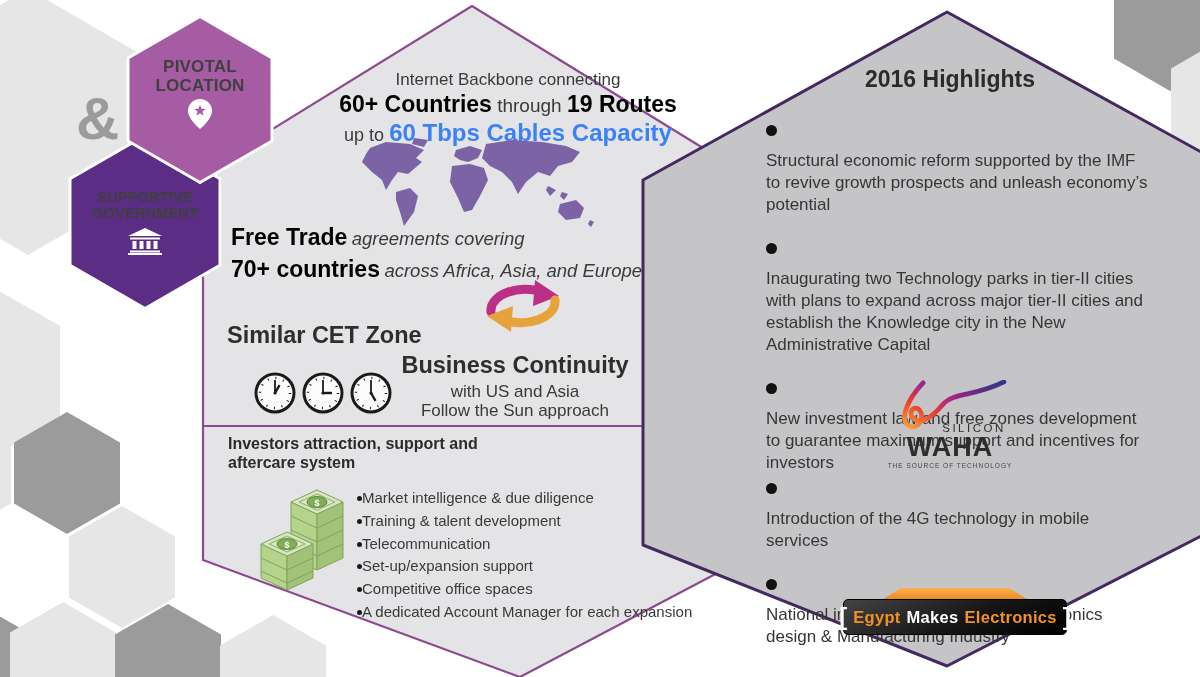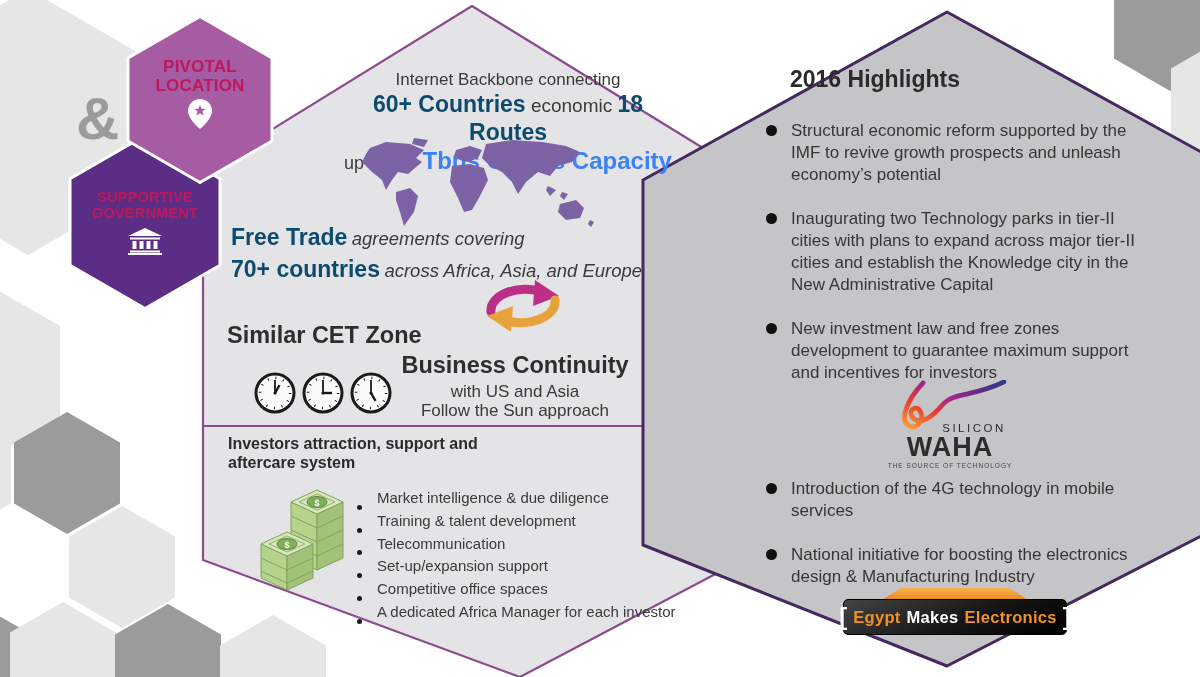--- a/index.html
+++ b/index.html
@@ -3,52 +3,52 @@
 <meta charset="utf-8">
 <style>
   html,body{margin:0;padding:0;background:#fff;}
   .canvas{position:relative;width:1200px;height:677px;background:#fff;overflow:hidden;
           font-family:"Liberation Sans",sans-serif;color:#3a3a3a;}
   svg.bg{position:absolute;left:0;top:0;}
   .abs{position:absolute;}
 
   .amp{left:76px;top:84px;font-size:60px;font-weight:bold;color:#9b9b9b;}
 
-  .badge{color:#be185d;font-weight:bold;text-align:center;line-height:1.12;letter-spacing:.2px;}
+  .badge{color:#404040;font-weight:bold;text-align:center;line-height:1.12;letter-spacing:.2px;}
   .badge span{display:block;}
   .badge-pivotal{left:138px;top:57px;width:124px;font-size:17px;}
   .badge-supportive{left:83px;top:189px;width:124px;font-size:14.5px;}
 
   .backbone{left:333px;top:70px;width:350px;text-align:center;line-height:1.2;}
   .bb1{font-size:17px;}
   .bb2{font-size:19px;margin-top:1px;}
   .bb3{font-size:18px;}
-  .bold-big{font-weight:bold;font-size:23px;color:#0c4a6e;}
+  .bold-big{font-weight:bold;font-size:23px;color:#000000;}
   .bold-med{font-weight:bold;font-size:24px;color:#3b82f6;}
 
   .freetrade{left:231px;top:221px;width:460px;line-height:1.4;}
   .ft-rest{font-size:18.5px;font-style:italic;}
 
   .cet{left:227px;top:322px;font-size:23.5px;font-weight:bold;color:#2e2e2e;}
   .continuity{left:365px;top:352px;width:300px;text-align:center;}
   .cont-title{font-size:23.5px;font-weight:bold;color:#2e2e2e;}
   .cont-sub{font-size:17px;margin-top:3px;}
   .followsun{left:390px;top:401px;width:250px;text-align:center;font-size:17px;}
 
   .inv-title{left:228px;top:434px;font-size:16px;font-weight:bold;line-height:1.2;color:#2b2b2b;}
   ul.blist{list-style:none;margin:0;padding:0;}
   .inv-list{left:357px;top:487px;width:345px;}
-  .inv-list li{display:flex;gap:15px;font-size:15px;line-height:22.8px;align-items:flex-end;}
+  .inv-list li{display:flex;gap:0;font-size:15px;line-height:22.8px;align-items:flex-start;}
   .dot-s{width:5px;height:5px;border-radius:50%;background:#1a1a1a;margin-top:9px;flex-shrink:0;}
 
-  .hl-title{left:790px;top:66px;width:320px;font-size:23px;font-weight:bold;color:#2b2b2b;}
+  .hl-title{left:790px;top:66px;width:320px;text-align:center;font-size:23px;font-weight:bold;color:#2b2b2b;}
   .hl-list{width:388px;}
   .hl-list-top{left:766px;top:120px;}
   .hl-list-bottom{left:766px;top:478px;}
-  .hl-list li{display:flex;gap:14px;font-size:17px;line-height:22px;margin-bottom:22px;color:#363636;}
+  .hl-list li{display:flex;gap:14px;font-size:17px;line-height:22px;margin-bottom:22px;color:#363636;flex-direction:column;}
   .dot-b{width:11px;height:11px;border-radius:50%;background:#111;margin-top:5px;flex-shrink:0;}
 
   .waha{left:870px;top:380px;width:160px;text-align:center;color:#2d2d2d;}
   .waha-swoosh{display:block;margin:0 auto;}
   .waha-silicon{font-size:11.5px;letter-spacing:2.5px;transform:translateX(24px);margin-top:-8px;}
   .waha-name{font-size:27px;font-weight:bold;letter-spacing:1px;line-height:1.0;}
   .waha-tag{font-size:6.5px;letter-spacing:1px;color:#444;margin-top:1px;}
 
   .eme{left:843px;top:588px;width:224px;height:48px;}
   .eme-trap{position:absolute;left:37px;top:0;width:150px;height:13px;
@@ -118,22 +118,22 @@
         <rect x="25.5" y="13" width="4" height="8"></rect>
       <rect x="2" y="22.5" width="30" height="2"></rect>
       <rect x="0" y="25" width="34" height="2"></rect>
     </g>
   </svg>
 
   <div class="abs backbone">
     <div class="bb1">Internet Backbone connecting</div>
     <div class="bb2">
       <span class="bold-big">60+ Countries</span>
-      <span>economic</span>
-      <span class="bold-big">18 Routes</span>
+      <span>through</span>
+      <span class="bold-big">19 Routes</span>
     </div>
     <div class="bb3">
       <span>up to</span>
       <span class="bold-med">60 Tbps Cables Capacity</span>
     </div>
   </div>
 
   <svg class="abs" style="left:352px;top:138px;" width="250" height="97" viewBox="0 0 250 97">
     <g fill="#7c63a6">
       <path d="M18,10 L34,4 L58,6 L72,12 L64,20 L70,24 L56,36 L46,34 L40,42 L34,52 L30,42 L20,34 L10,24 L14,16 Z"></path>
@@ -256,21 +256,21 @@
         <span>Set-up/expansion support</span>
       </li>
 
       <li>
         <span class="dot-s"></span>
         <span>Competitive office spaces</span>
       </li>
 
       <li>
         <span class="dot-s"></span>
-        <span>A dedicated Africa Manager for each investor</span>
+        <span>A dedicated Account Manager for each expansion</span>
       </li>
     </ul>
 
   <div class="abs hl-title">2016 Highlights</div>
 
   <ul class="abs blist hl-list hl-list-top">
 
       <li>
         <span class="dot-b"></span>
         <span>Structural economic reform supported by the IMF to revive growth prospects and unleash economy’s potential</span>

